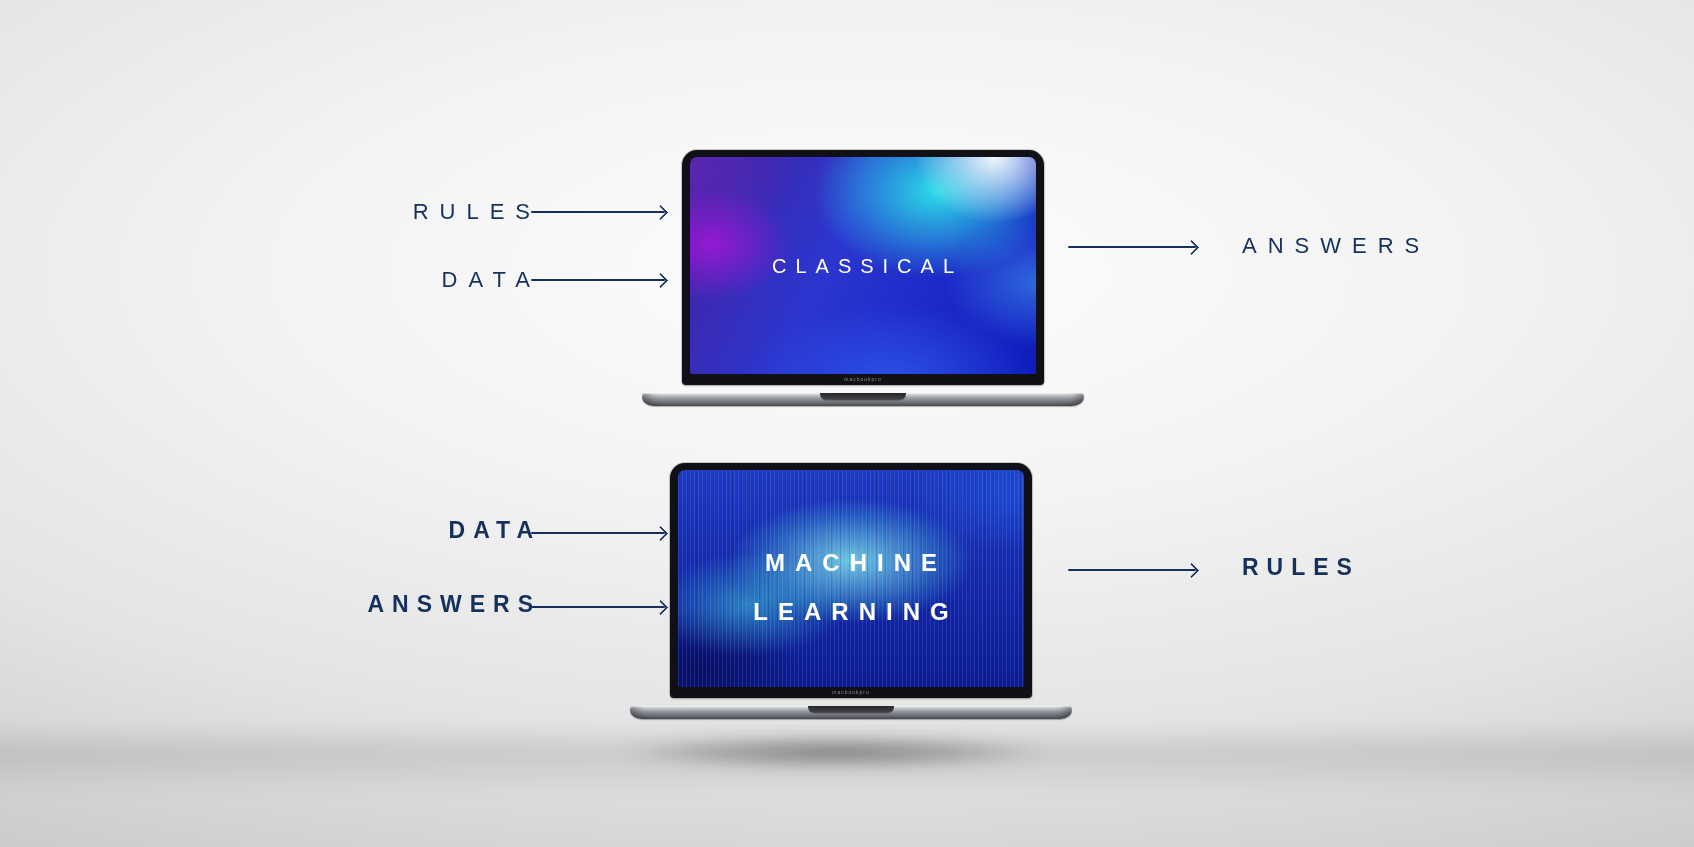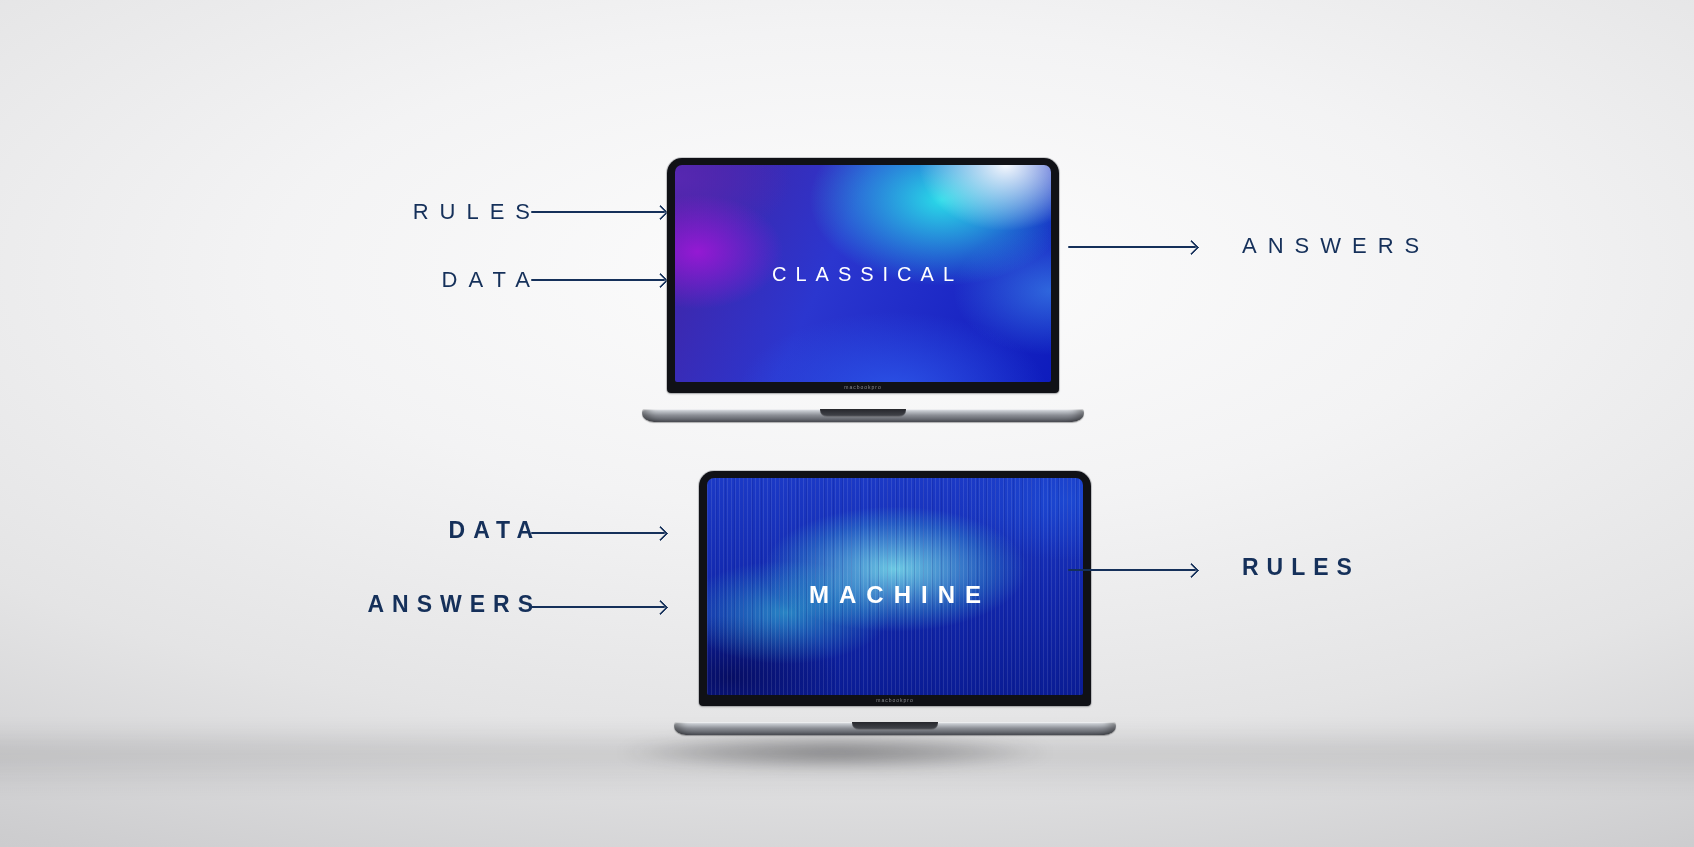--- a/index.html
+++ b/index.html
@@ -44,21 +44,21 @@
   .arrow.out{left:1068px;width:128px;}
   .arrow::after{
     content:"";position:absolute;right:-1px;top:-4px;width:9px;height:9px;
     border-top:2px solid #15305a;border-right:2px solid #15305a;
     transform:rotate(45deg);border-radius:1px;
   }
 
   
   .laptop{position:absolute;width:442px;}
   .bezel{
-    position:relative;margin:16px auto;width:392px;height:235px;
+    position:relative;margin:8px auto;width:362px;height:235px;
     background:#101116;border-radius:15px 15px 4px 4px;
     box-shadow:0 0 0 1px rgba(150,152,158,0.45), 0 1px 2px rgba(0,0,0,0.25);
   }
   .screen{
     position:absolute;left:8px;right:8px;top:7px;bottom:11px;
     border-radius:7px 7px 2px 2px;overflow:hidden;
     display:flex;align-items:center;justify-content:center;
   }
   .screen-classical{
     background:
@@ -112,21 +112,21 @@
   }
 
   
   .pos-rules1{top:212px;}   .pos-arrow-rules1{top:211px;}
   .pos-data1{top:280px;}    .pos-arrow-data1{top:279px;}
   .pos-answers-out{top:246px;} .pos-arrow-out1{top:246px;}
   .pos-data2{top:530px;}    .pos-arrow-data2{top:532px;}
   .pos-answers2{top:604px;} .pos-arrow-answers2{top:606px;}
   .pos-rules-out{top:567px;} .pos-arrow-out2{top:569px;}
   .pos-laptop1{left:642px;top:142px;}
-  .pos-laptop2{left:674px;top:455px;}
+  .pos-laptop2{left:630px;top:455px;}
 </style>
 </head>
 <body>
 
 <div class="stage">
 
   <div class="floor-band"></div>
   <div class="floor-ellipse"></div>
 
   <div class="io-label io-light in-label pos-rules1">RULES</div>
@@ -156,20 +156,21 @@
   <div class="arrow in pos-arrow-data2"></div>
 
   <div class="io-label io-bold in-label pos-answers2">ANSWERS</div>
   <div class="arrow in pos-arrow-answers2"></div>
 
   <div class="laptop pos-laptop2">
     <div class="bezel">
       <div class="screen screen-machine">
         <div class="screen-title title-machine">
           <div>MACHINE</div>
+          <div>LEARNING</div>
         </div>
       </div>
       <div class="device-label">macbookpro</div>
     </div>
     <div class="base">
       <div class="notch"></div>
     </div>
   </div>
 
   <div class="arrow out pos-arrow-out2"></div>

